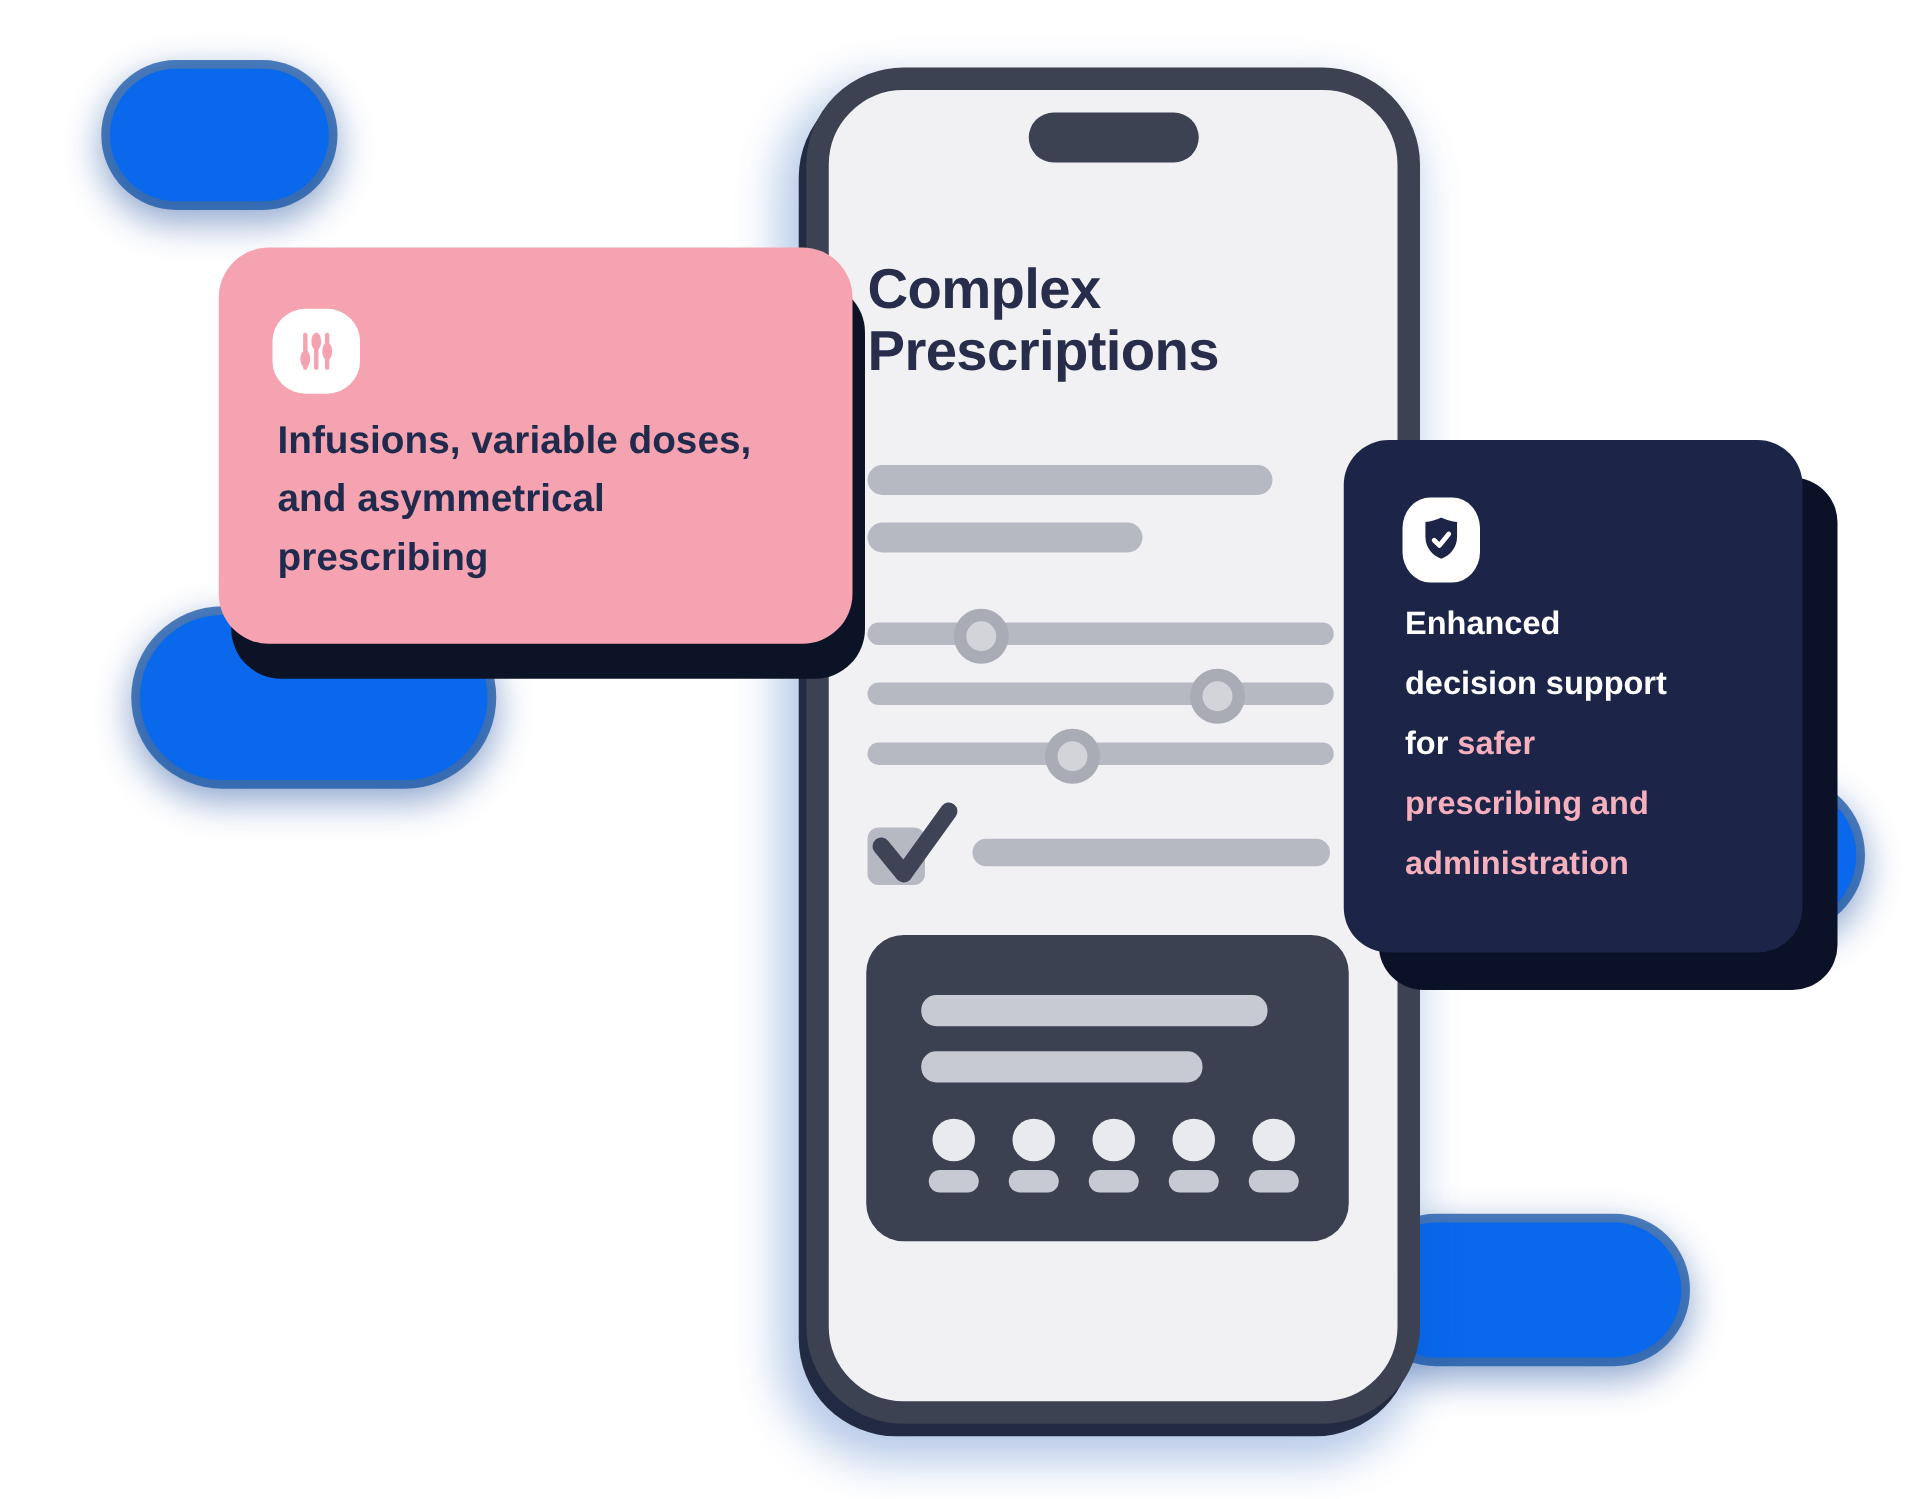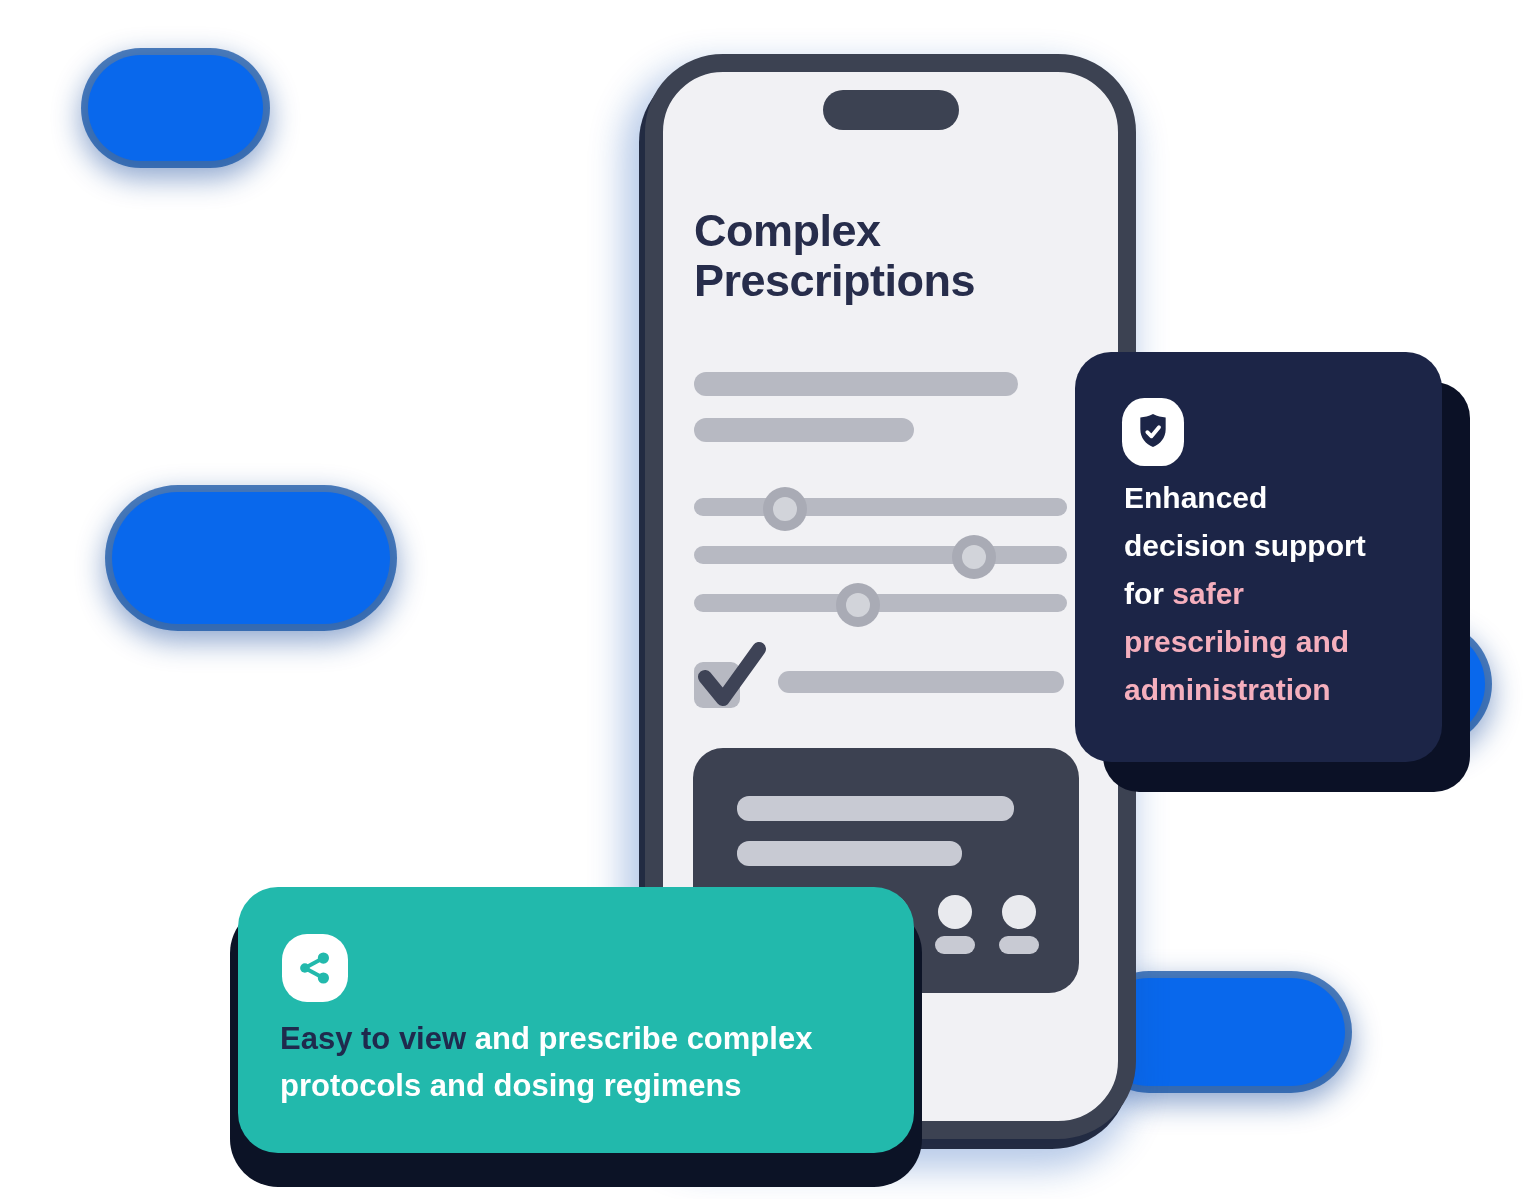--- a/index.html
+++ b/index.html
@@ -61,21 +61,21 @@
   .card-teal{left:238px;top:887px;width:676px;height:266px;background:var(--teal_card);
          box-shadow:0 26px 0 8px var(--shadow_navy);}
   .squircle{position:absolute;background:var(--white);border-radius:38%;
          display:flex;align-items:center;justify-content:center;}
   .sq-pink{left:43px;top:49px;width:70px;height:68px;}
   .sq-navy{left:47px;top:46px;width:62px;height:68px;border-radius:36%;}
   .sq-teal{left:44px;top:47px;width:66px;height:68px;}
   .card-text{position:absolute;font-weight:700;white-space:pre-line;}
   .txt-pink-card{left:47px;top:130px;width:440px;font-size:31px;line-height:47px;
          color:var(--text_navy);}
-  .txt-navy-card{left:49px;top:122px;width:300px;font-size:30px;line-height:48px;
+  .txt-navy-card{left:49px;top:122px;width:300px;font-size:26px;line-height:48px;
          color:var(--white);}
   .txt-navy-card .hl{color:var(--text_pink);white-space:pre-line;}
   .txt-teal-card{left:42px;top:128px;width:630px;font-size:31px;line-height:47px;
          color:var(--white);}
   .txt-teal-card .dk{color:var(--text_navy);white-space:pre-line;}
 </style>
 </head>
 <body>
 
 <div class="canvas">
@@ -115,44 +115,46 @@
       <div class="dc-dot" style="left:245px"></div>
       <div class="dc-dot" style="left:309px"></div>
       <div class="dc-sub" style="left:50px"></div>
       <div class="dc-sub" style="left:114px"></div>
       <div class="dc-sub" style="left:178px"></div>
       <div class="dc-sub" style="left:242px"></div>
       <div class="dc-sub" style="left:306px"></div>
     </div>
   </div>
 
+  <div class="card card-pink">
+    <div class="squircle sq-pink">
+      <svg width="42" height="42" viewBox="0 0 48 48">
+        <g stroke="#F5A3B0" stroke-width="4" stroke-linecap="round" fill="#F5A3B0">
+          <line x1="14" y1="9" x2="14" y2="39"></line>
+          <line x1="24" y1="9" x2="24" y2="39"></line>
+          <line x1="34" y1="9" x2="34" y2="39"></line>
+          <ellipse cx="14" cy="31" rx="4.5" ry="8" stroke="none"></ellipse>
+          <ellipse cx="24" cy="15" rx="4.5" ry="8" stroke="none"></ellipse>
+          <ellipse cx="34" cy="24" rx="4.5" ry="8" stroke="none"></ellipse>
+        </g>
+      </svg>
+    </div>
+    <div class="card-text txt-pink-card">Infusions, variable doses,
+and asymmetrical
+prescribing</div>
+  </div>
 
   <div class="card card-navy">
     <div class="squircle sq-navy">
       <svg width="40" height="44" viewBox="0 0 24 26">
         <path fill="#1C2547" d="M12 2.2c2.6 1.3 5.1 1.9 7.6 2.1v7.1c0 5.2-3.3 9-7.6 10.6-4.3-1.6-7.6-5.4-7.6-10.6V4.3C6.9 4.1 9.4 3.5 12 2.2z"></path>
         <polyline points="8.6,13.1 11.1,15.6 15.6,10.1" fill="none" stroke="#FFFFFF" stroke-width="2.3" stroke-linecap="round" stroke-linejoin="round"></polyline>
       </svg>
     </div>
     <div class="card-text txt-navy-card"><span>Enhanced
 decision support
 for </span><span class="hl">safer
 prescribing and
 administration</span></div>
   </div>
 
-  <div class="card card-teal">
-    <div class="squircle sq-teal">
-      <svg width="42" height="42" viewBox="0 0 24 24">
-        <g fill="#22B9AC" stroke="#22B9AC">
-          <circle cx="6.2" cy="12" r="2.7" stroke="none"></circle>
-          <circle cx="16.8" cy="6.3" r="3.2" stroke="none"></circle>
-          <circle cx="16.8" cy="17.7" r="3.2" stroke="none"></circle>
-          <line x1="6.2" y1="12" x2="16.8" y2="6.3" stroke-width="2.3"></line>
-          <line x1="6.2" y1="12" x2="16.8" y2="17.7" stroke-width="2.3"></line>
-        </g>
-      </svg>
-    </div>
-    <div class="card-text txt-teal-card"><span class="dk">Easy to view </span><span>and prescribe complex
-protocols and dosing regimens</span></div>
-  </div>
 
 </div>
 
 </body></html>

